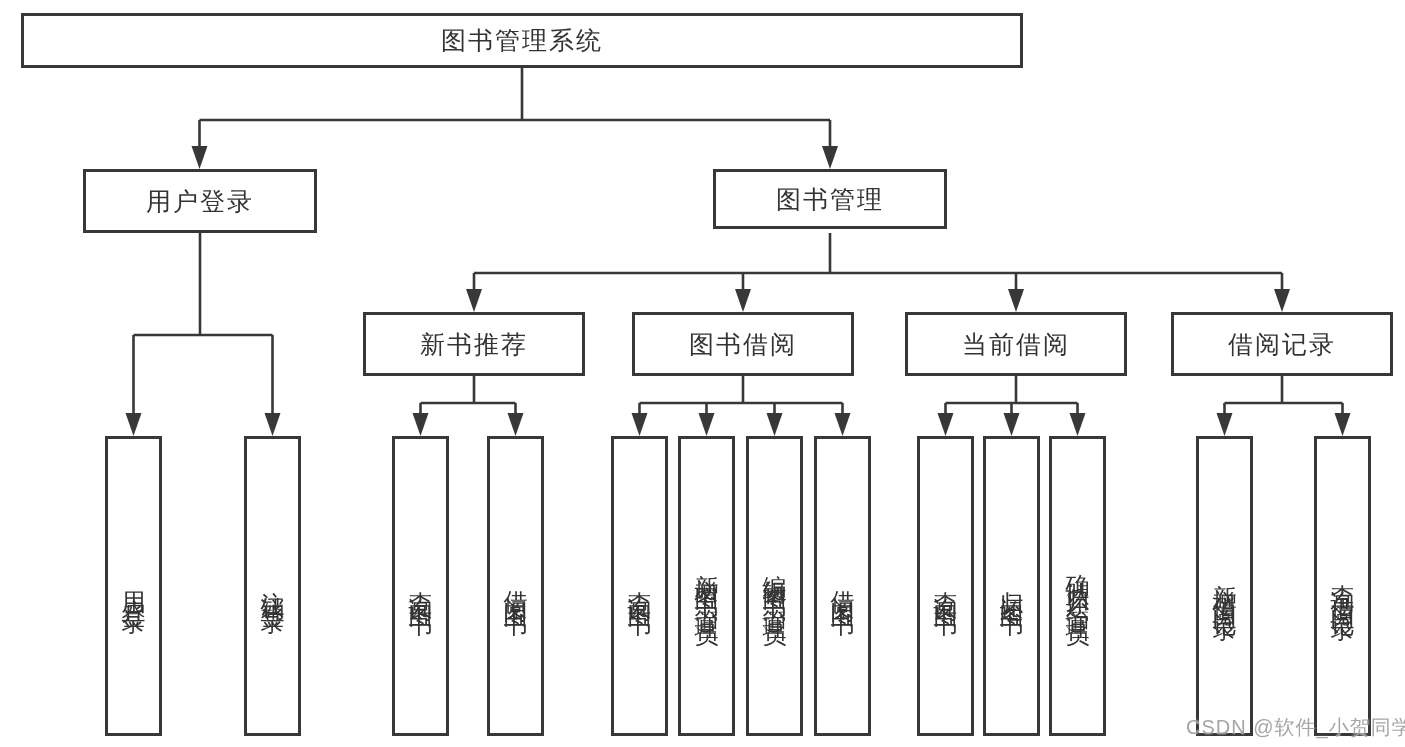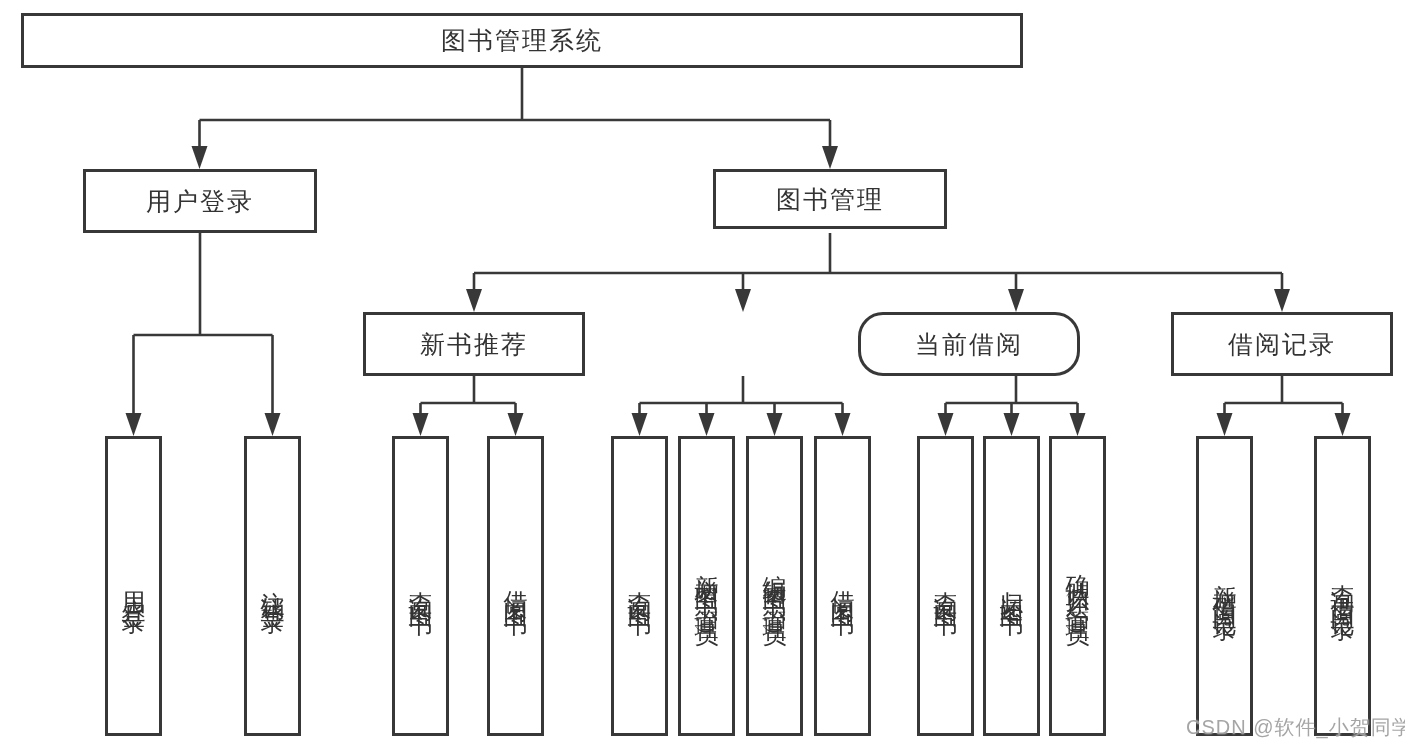--- a/index.html
+++ b/index.html
@@ -29,21 +29,21 @@
     font-size: 25px;
     letter-spacing: 2px;
     white-space: nowrap;
   }
   .root  { left: 21px;  top: 13px;  width: 1002px; height: 55px; }
   .l2a   { left: 83px;  top: 169px; width: 234px;  height: 64px; }
   .l2b   { left: 713px; top: 169px; width: 234px;  height: 60px; }
   .l3    { top: 312px; width: 222px; height: 64px; }
   .l3a   { left: 363px; }
   .l3b   { left: 632px; }
-  .l3c   { left: 858px; border-radius: 25px; }
+  .l3c   { left: 905px; }
   .l3d   { left: 1171px; text-align: center; }
   .leaf  { top: 436px; width: 57px; height: 300px; }
   .vtext {
     writing-mode: vertical-rl;
     text-orientation: mixed;
     font-size: 24px;
     letter-spacing: 7px;
     color: var(--text);
     line-height: 1;
     white-space: nowrap;
@@ -121,20 +121,23 @@
   <div class="box hbox l2a">
     <span class="label">用户登录</span>
   </div>
   <div class="box hbox l2b">
     <span class="label">图书管理</span>
   </div>
 
   <div class="box hbox l3 l3a">
     <span class="label">新书推荐</span>
   </div>
+  <div class="box hbox l3 l3b">
+    <span class="label">图书借阅</span>
+  </div>
   <div class="box hbox l3 l3c">
     <span class="label">当前借阅</span>
   </div>
   <div class="box hbox l3 l3d">
     <span class="label">借阅记录</span>
   </div>
 
   <div class="box leaf" style="left:105px">
     <span class="vtext">用户登录</span>
   </div>

